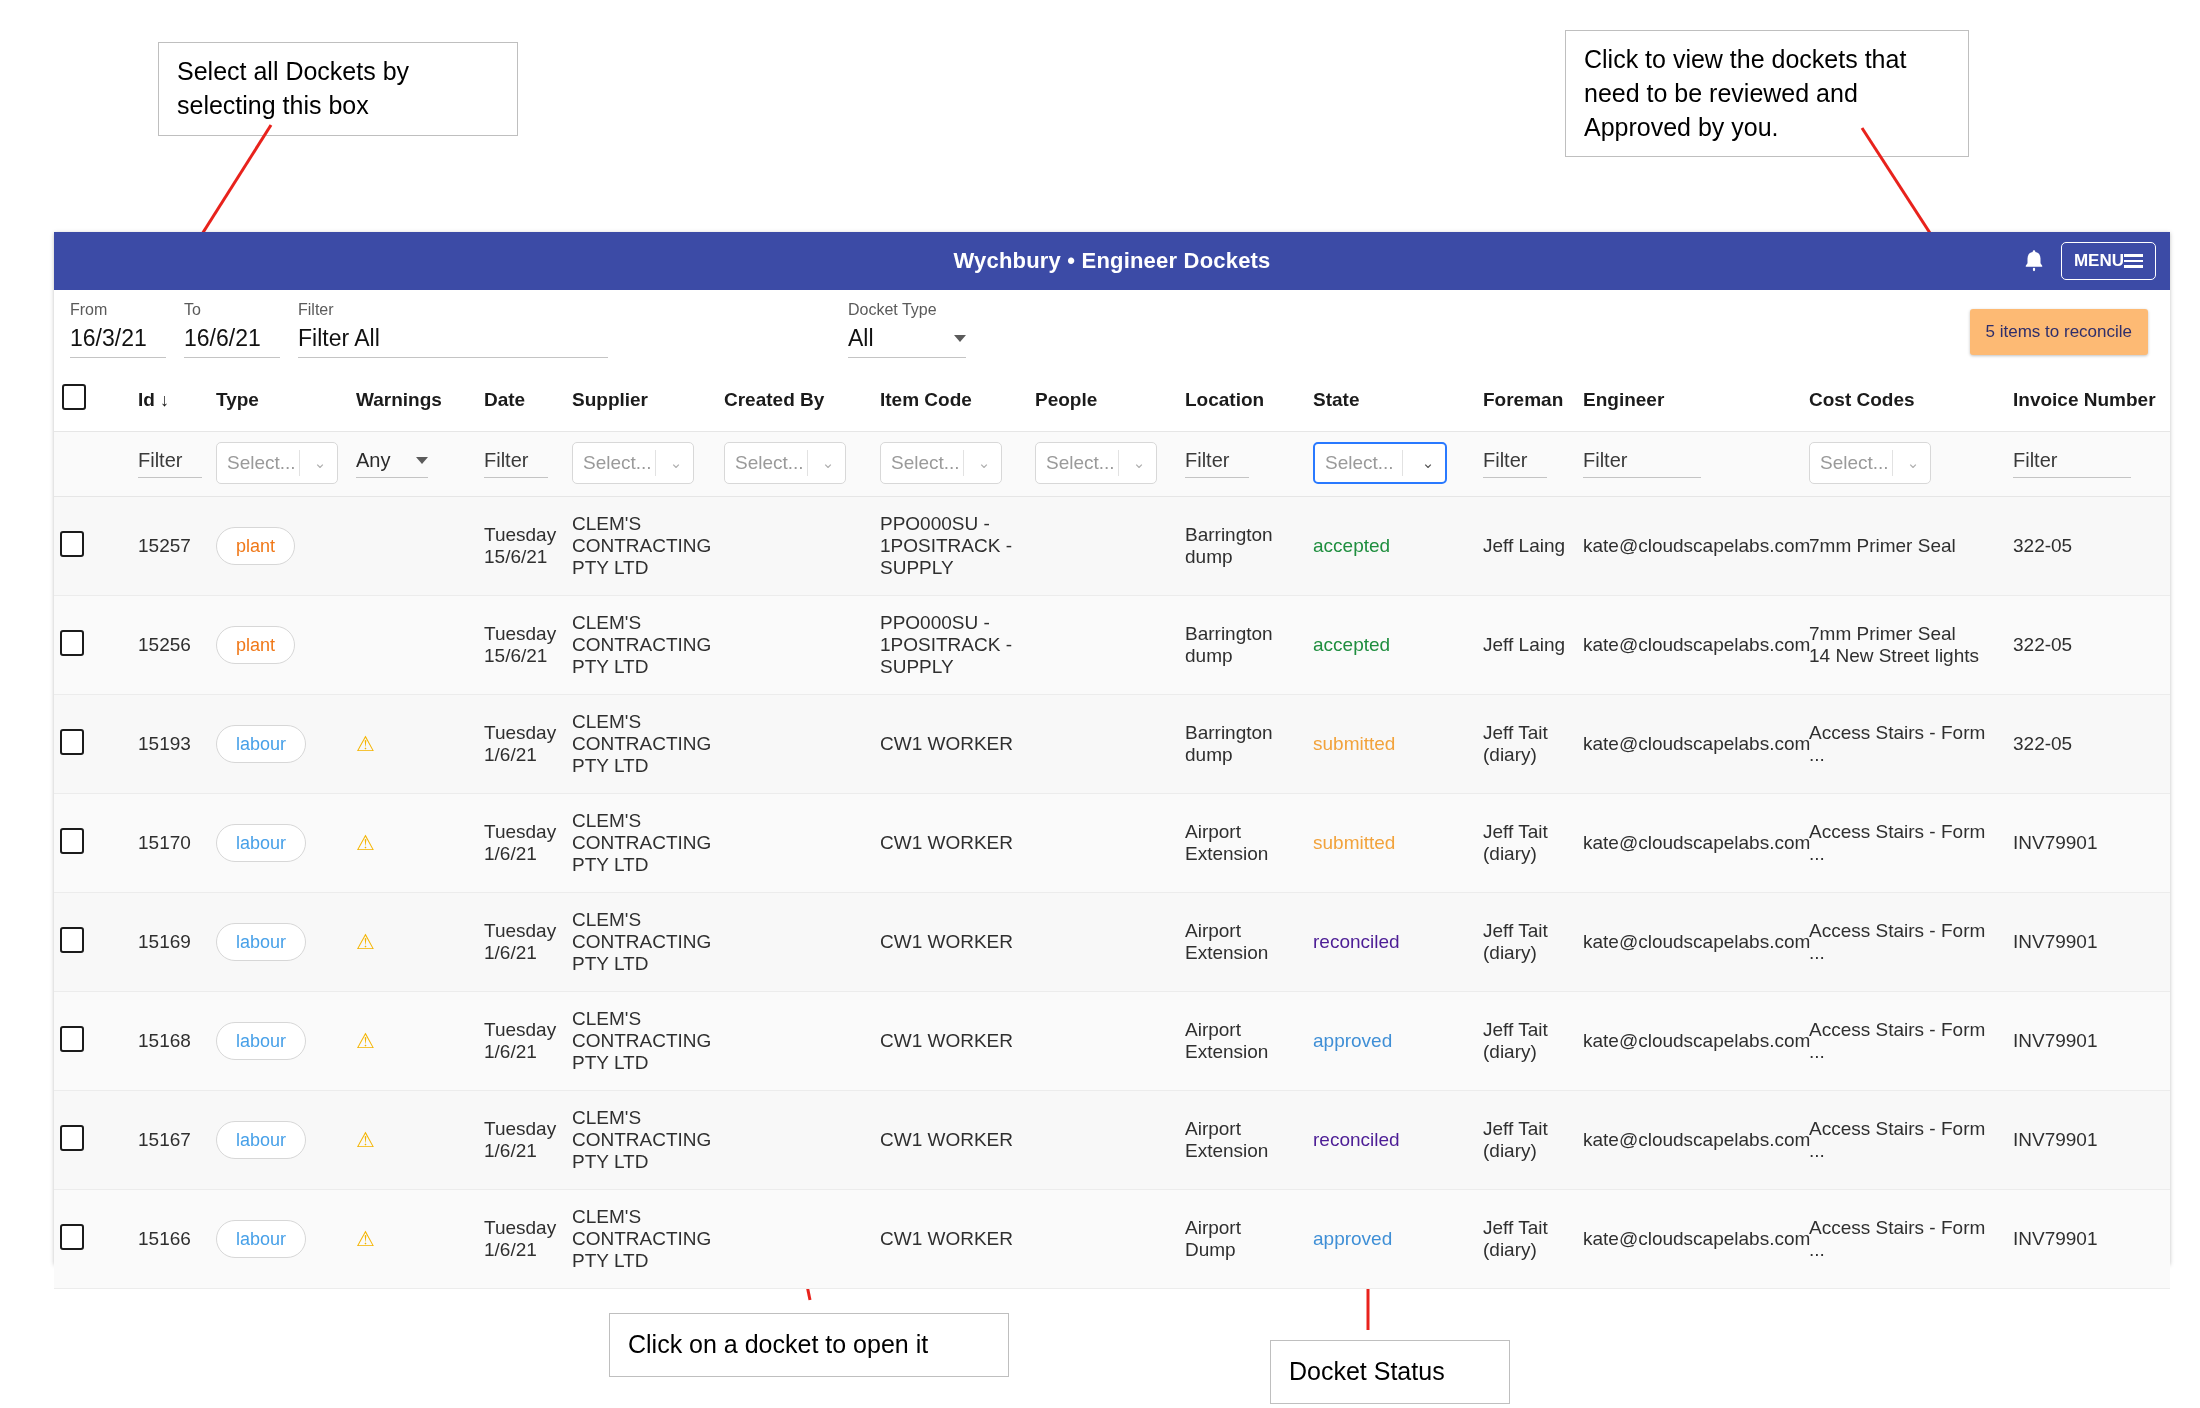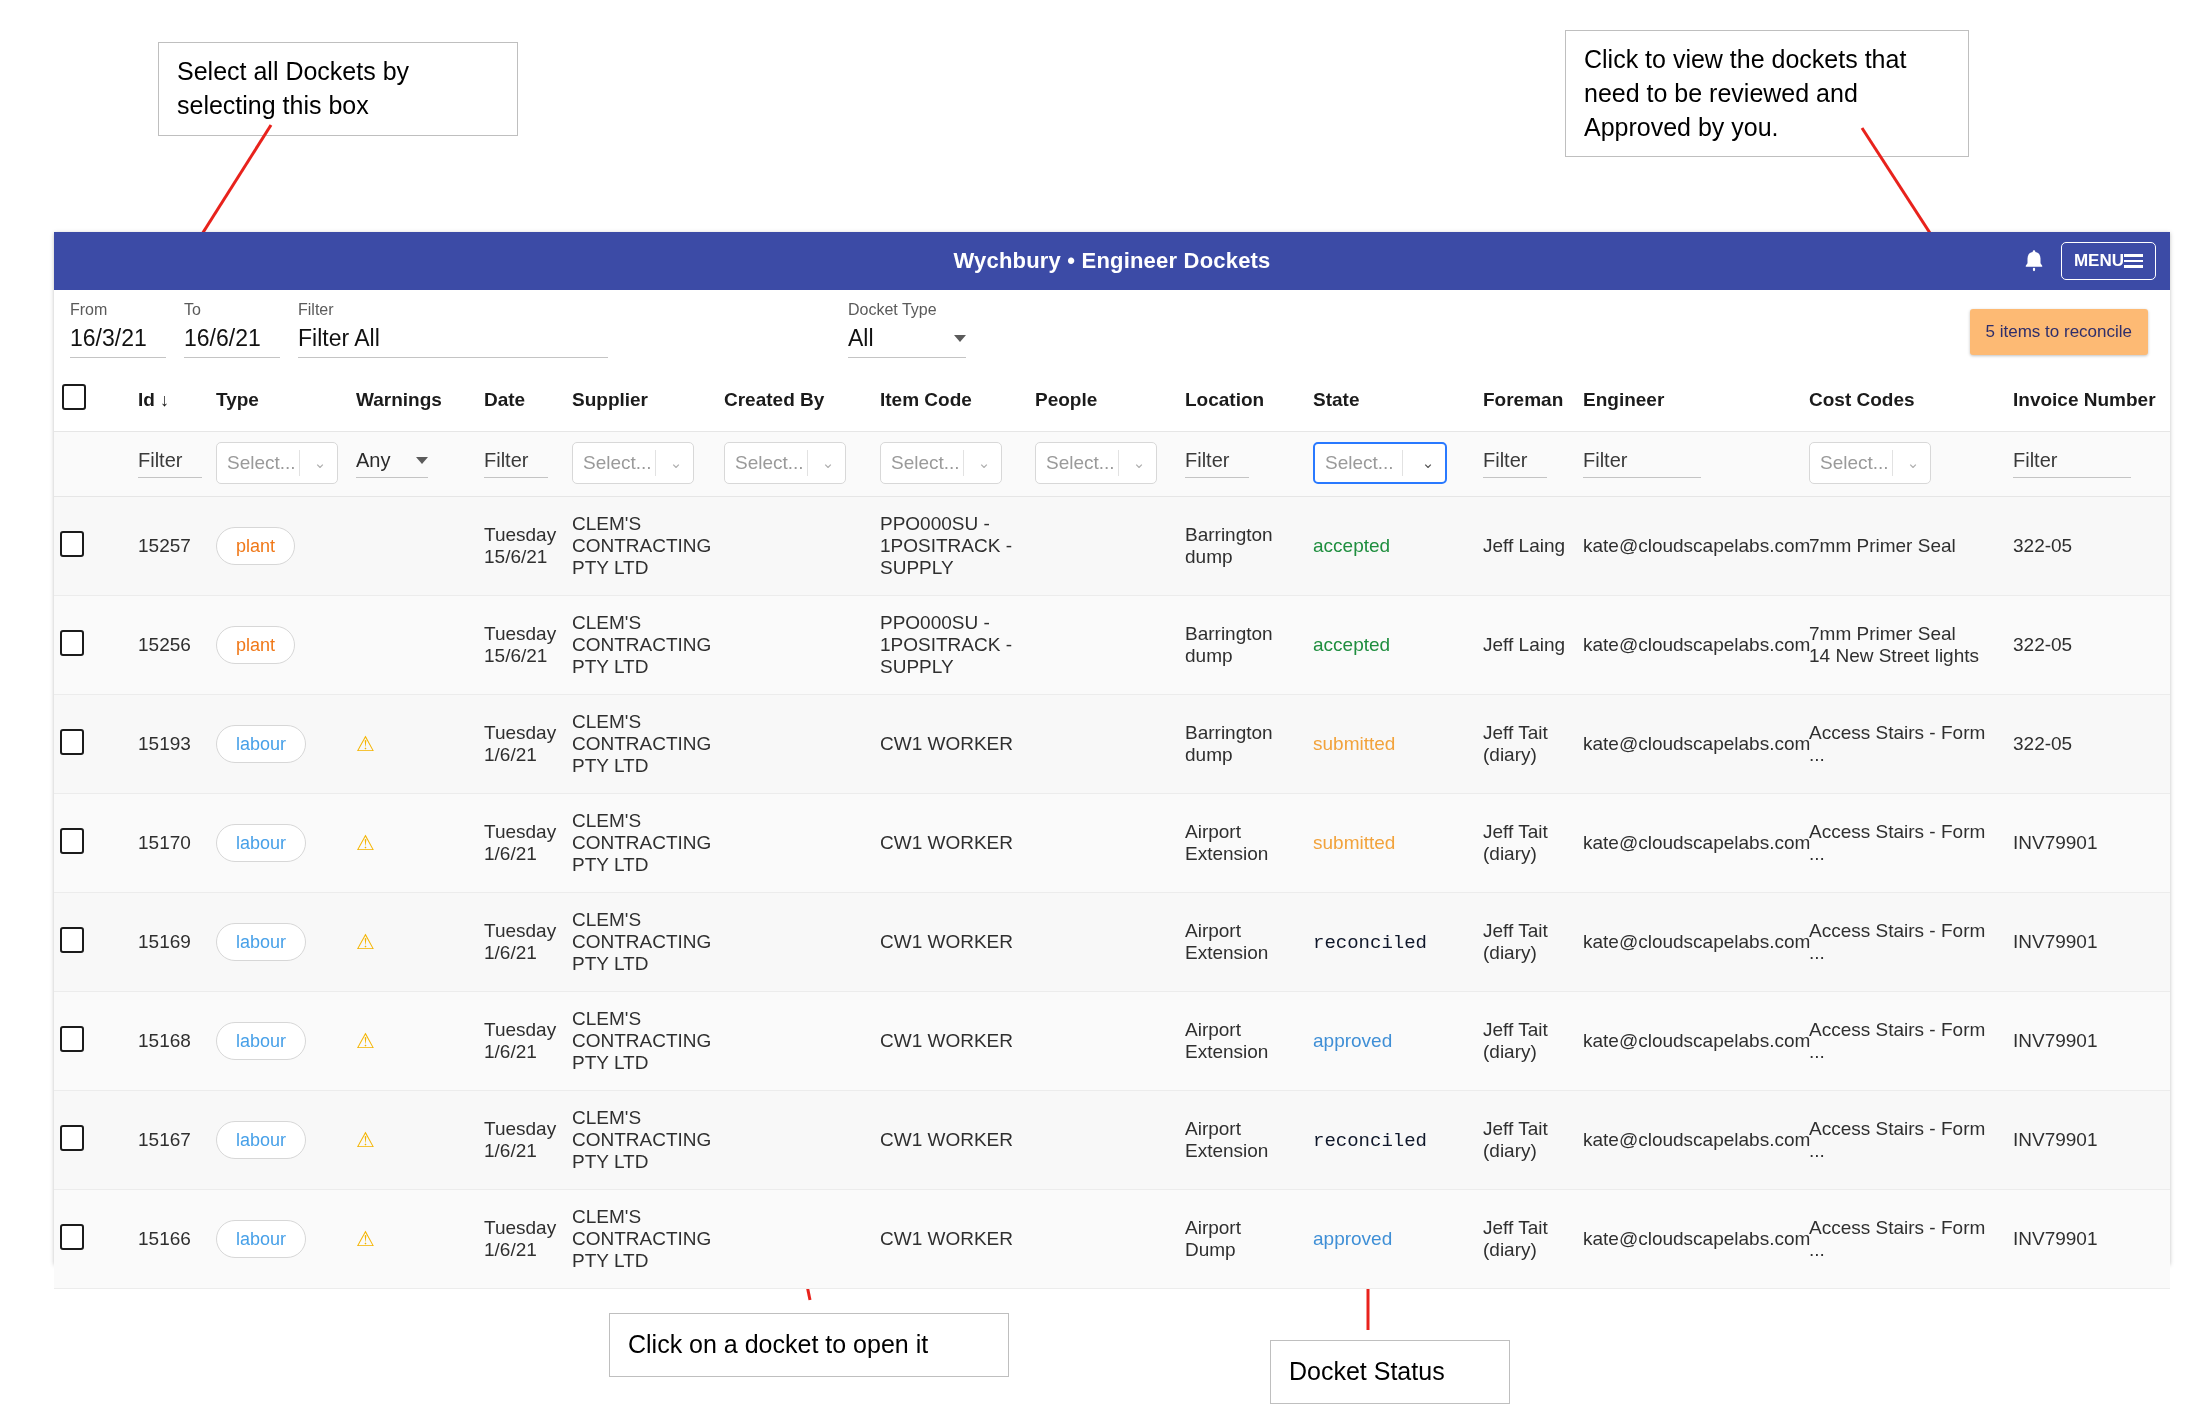--- a/index.html
+++ b/index.html
@@ -157,21 +157,21 @@
     padding: 9px 19px; font-size: 18px; background: #fff; line-height: 1;
   }
   .chip.plant  { color: #f07818; }
   .chip.labour { color: #47a0e8; }
 
   .warn-icon { color: #f4b400; font-size: 21px; line-height: 1; }
 
   .state { font-size: 19px; }
   .state.accepted   { color: #1e8e3e; }
   .state.submitted  { color: #f2a33c; }
-  .state.reconciled { color: #0f172a; font-family: Liberation Mono, monospace; }
+  .state.reconciled { color: #4c1d95; }
   .state.approved   { color: #3f8fd6; }
 
   .sortarrow { font-size: 18px; margin-left: 5px; }
   .nowrap-cell { white-space: nowrap; }
 </style>
 </head>
 <body>
 
 <div class="page">
 

